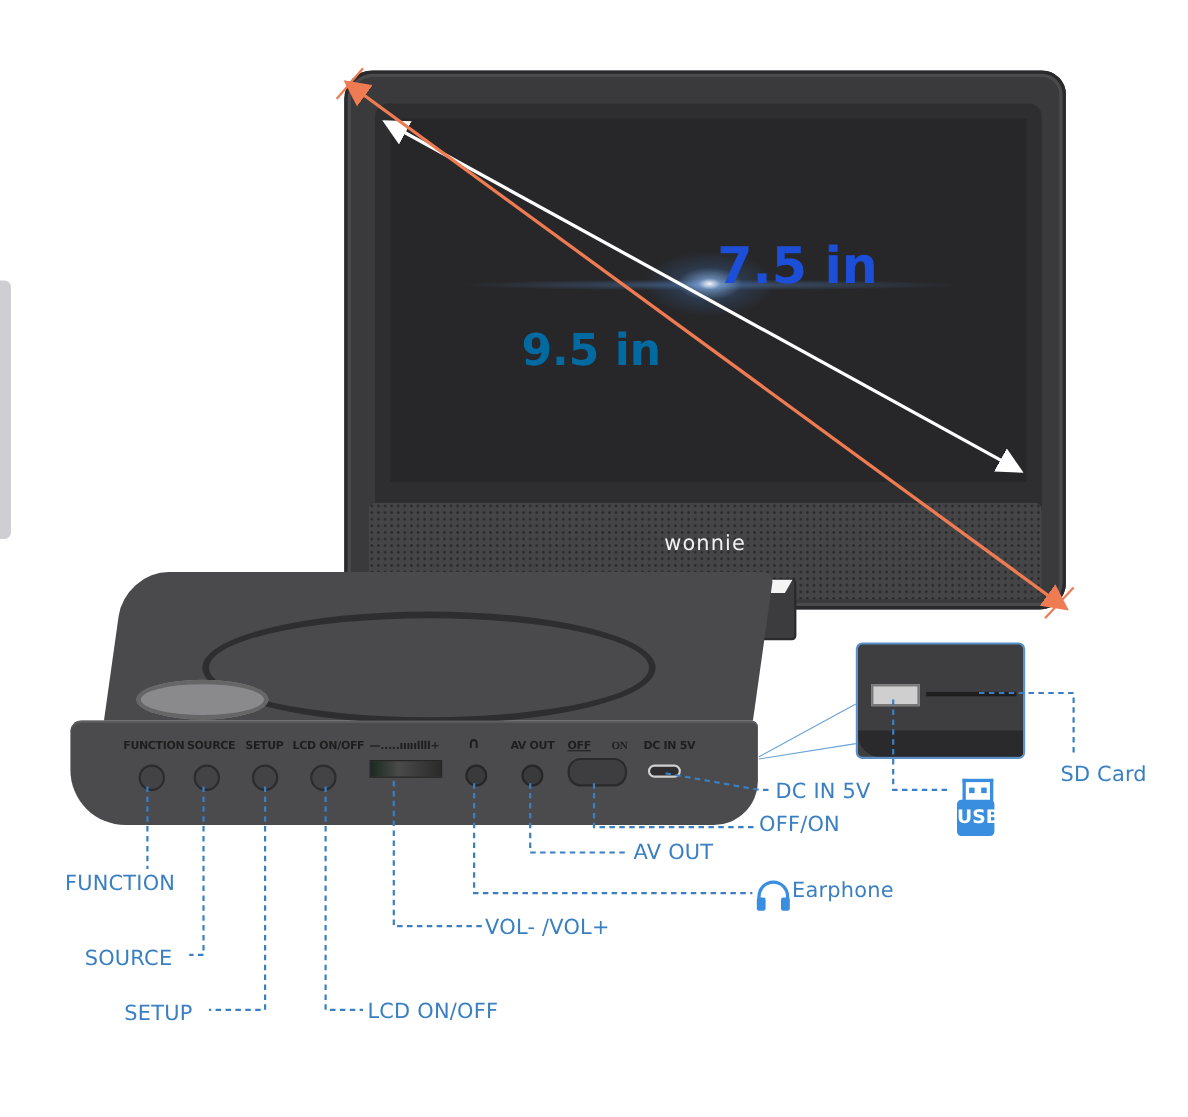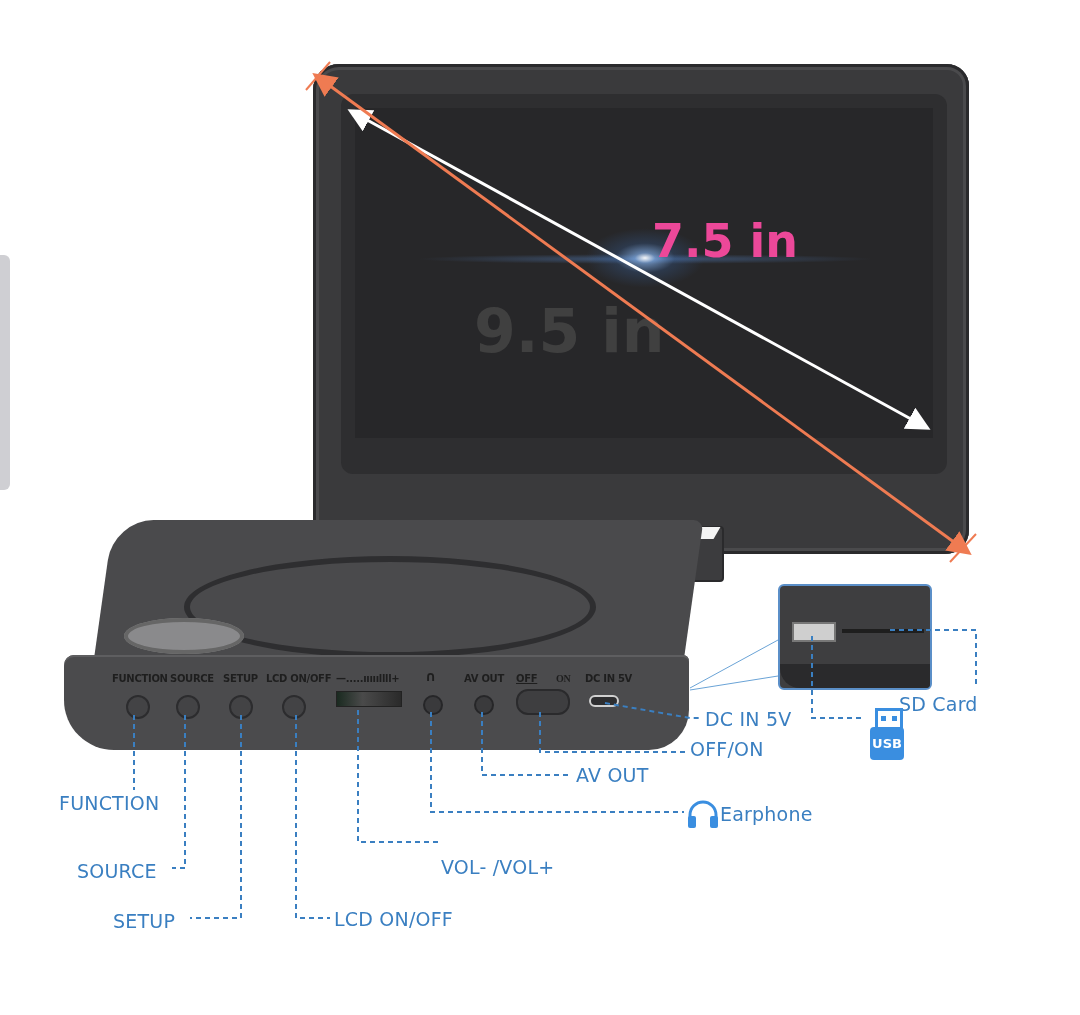--- a/index.html
+++ b/index.html
@@ -33,42 +33,45 @@
   .usbc { position:absolute; left:525px; top:40px; width:26px; height:8px; background:#2e2e30; border:2px solid #d0d0d0; border-radius:6px; }
 
   
   .inset { position:absolute; left:778px; top:584px; width:150px; height:102px; background:#3e3e40; border:2px solid #5b8fc8; border-radius:6px; overflow:hidden; }
   .inset-usb { position:absolute; left:12px; top:36px; width:40px; height:16px; background:#cfcfcf; border:2px solid #777; }
   .inset-sd { position:absolute; left:62px; top:43px; width:82px; height:4px; background:#1e1e1e; }
   .inset-bottom { position:absolute; left:0; top:78px; width:150px; height:24px; background:#2a2a2c; border-radius:0 0 0 20px; }
 
   
   .lbl { position:absolute; color:#3a7fc1; font-size:19px; font-family:"DejaVu Sans", sans-serif; white-space:nowrap; letter-spacing:0.2px; }
-  .dim-white { position:absolute; left:652px; top:214px; color:#ec4899; font-size:46px; font-weight:bold; font-family:"DejaVu Sans", sans-serif; }
-  .dim-orange { position:absolute; left:474px; top:296px; color:#404040; font-size:60px; font-weight:bold; font-family:"DejaVu Sans", sans-serif; }
+  .dim-white { position:absolute; left:652px; top:214px; color:#1d4ed8; font-size:46px; font-weight:bold; font-family:"DejaVu Sans", sans-serif; }
+  .dim-orange { position:absolute; left:474px; top:296px; color:#0369a1; font-size:40px; font-weight:bold; font-family:"DejaVu Sans", sans-serif; }
 
   .usb-icon { position:absolute; left:868px; top:708px; width:40px; height:56px; }
   .usb-top { position:absolute; left:7px; top:0; width:22px; height:18px; border:3px solid #3a8ee0; border-bottom:none; }
   .usb-top::before, .usb-top::after { content:""; position:absolute; top:5px; width:5px; height:5px; background:#3a8ee0; }
   .usb-top::before { left:3px; } .usb-top::after { right:3px; }
-  .usb-body { position:absolute; left:2px; top:19px; width:34px; height:33px; background:#3a8ee0; border-radius:4px; color:#fff; font-size:13px; font-weight:bold; text-align:center; line-height:33px; }
+  .usb-body { position:absolute; left:2px; top:19px; width:34px; height:33px; background:#3a8ee0; border-radius:4px; color:#fff; font-size:17px; font-weight:bold; text-align:center; line-height:33px; }
 
   svg.overlay { position:absolute; left:0; top:0; }
 </style>
 </head>
 <body>
 
 <div class="side-tab"></div>
 
 <div class="lid">
   <div class="bezel">
     <div class="display">
       <div class="glow-h"></div>
       <div class="glow"></div>
     </div>
+  </div>
+  <div class="speaker">
+    <div class="brand">wonnie</div>
   </div>
   <div class="hinge"></div>
 </div>
 <div class="hinge-light abs" style="left:645px;top:527px;width:72px;height:12px;"></div>
 
 <div class="dim-white">7.5 in</div>
 <div class="dim-orange">9.5 in</div>
 
 <div class="base">
   <div class="base-top"></div>
@@ -146,27 +149,27 @@
   <g stroke="#6aa3d6" stroke-width="1" fill="none">
     <line x1="690" y1="688" x2="778" y2="640"></line>
     <line x1="690" y1="690" x2="778" y2="676"></line>
   </g>
 </svg>
 
 <div class="lbl" style="left:59px;top:792px;">FUNCTION</div>
 <div class="lbl" style="left:77px;top:860px;">SOURCE</div>
 <div class="lbl" style="left:113px;top:910px;">SETUP</div>
 <div class="lbl" style="left:334px;top:908px;">LCD ON/OFF</div>
-<div class="lbl" style="left:441px;top:832px;margin-top:24px;">VOL- /VOL+</div>
+<div class="lbl" style="left:441px;top:832px;">VOL- /VOL+</div>
 <div class="lbl" style="left:576px;top:764px;">AV OUT</div>
 <div class="lbl" style="left:690px;top:738px;">OFF/ON</div>
 <div class="lbl" style="left:705px;top:708px;">DC IN 5V</div>
-<div class="lbl" style="left:899px;top:693px;">SD Card</div>
+<div class="lbl" style="left:964px;top:693px;">SD Card</div>
 
-<div class="abs" style="left:686px;top:798px;display:flex;align-items:center;">
+<div class="abs" style="left:686px;top:798px;display:flex;align-items:flex-start;">
   <svg width="34" height="32" viewBox="0 0 34 32">
     <path d="M4,22 V17 A13,13 0 0 1 30,17 V22" stroke="#3a8ee0" stroke-width="3" fill="none"></path>
     <rect x="2" y="18" width="8" height="12" rx="2" fill="#3a8ee0"></rect>
     <rect x="24" y="18" width="8" height="12" rx="2" fill="#3a8ee0"></rect>
   </svg>
   <span class="lbl" style="position:static;">Earphone</span>
 </div>
 
 <div class="usb-icon">
   <div class="usb-top"></div>

